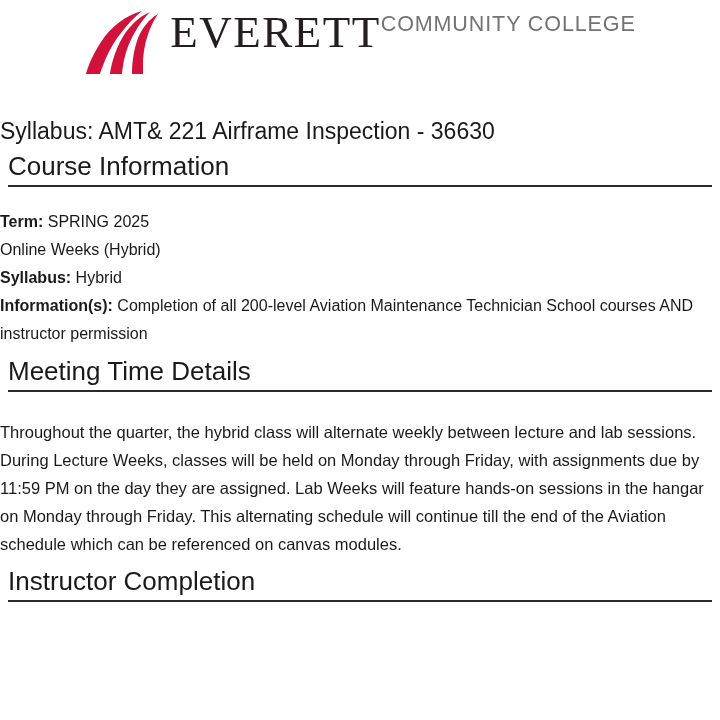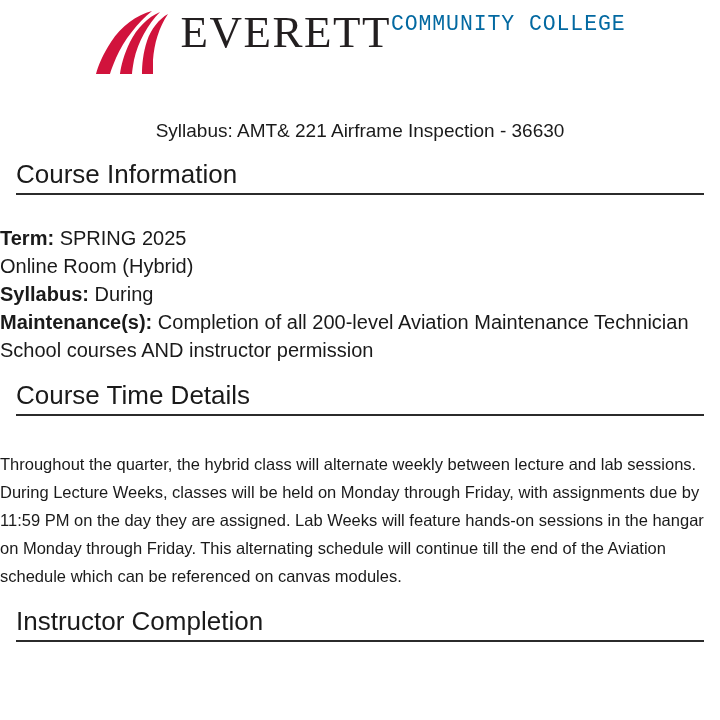--- a/index.html
+++ b/index.html
@@ -45,62 +45,62 @@
   }
   .logo-everett {
     font-family: "Liberation Serif", serif;
     font-size: 45px;
     line-height: 42px;
     letter-spacing: 1.5px;
     color: #231f20;
     font-weight: 400;
   }
   .logo-sub {
-    font-family: Liberation Mono, monospace;
+    font-family: Liberation Sans, sans-serif;
     font-size: 21.5px;
     line-height: 24px;
     letter-spacing: 0.9px;
-    color: #0369a1;
+    color: #737373;
     font-weight: 400;
     margin-top: 1px;
     text-align: center;
   }
 
   
   .doc-title {
-    text-align: center;
-    font-size: 19px;
+    text-align: left;
+    font-size: 23px;
     line-height: 24px;
     color: #1a1a1a;
     margin: 0;
     padding-top: 41px;
     font-weight: 400;
   }
 
   
   h2.section-heading {
     font-size: 26px;
     font-weight: 400;
     line-height: 30px;
     color: #1a1a1a;
-    margin: 16px;
+    margin: 8px;
     padding: 0 0 4px 0;
     border-bottom: 2px solid #2b2b2b;
   }
   .sec-course   { margin-top: 33px; }
   .sec-meeting  { margin-top: 31px; }
   .sec-instr    { margin-top: 33px; }
 
   
   .info-list {
     margin: 0;
     padding-top: 13px;
   }
   .info-line {
-    font-size: 20px;
+    font-size: 16px;
     line-height: 28px;
     color: #1a1a1a;
   }
   .info-line b {
     font-weight: bold;
   }
   .body-para {
     font-size: 16.5px;
     line-height: 28px;
     color: #1a1a1a;
@@ -135,33 +135,33 @@
 <h2 class="section-heading sec-course">Course Information</h2>
 
 <div class="info-list">
 
   <div class="info-line">
     <b>Term:</b>
     <span>SPRING 2025</span>
   </div>
 
   <div class="info-line">
-    <span>Online Room (Hybrid)</span>
+    <span>Online Weeks (Hybrid)</span>
   </div>
 
 
   <div class="info-line">
     <b>Syllabus:</b>
-    <span>During</span>
+    <span>Hybrid</span>
   </div>
 
   <div class="info-line">
-    <b>Maintenance(s):</b>
+    <b>Information(s):</b>
     <span>Completion of all 200-level Aviation Maintenance Technician School courses AND instructor permission</span>
   </div>
 
 </div>
 
-<h2 class="section-heading sec-meeting">Course Time Details</h2>
+<h2 class="section-heading sec-meeting">Meeting Time Details</h2>
 
 <p class="body-para">Throughout the quarter, the hybrid class will alternate weekly between lecture and lab sessions. During Lecture Weeks, classes will be held on Monday through Friday, with assignments due by 11:59 PM on the day they are assigned. Lab Weeks will feature hands-on sessions in the hangar on Monday through Friday. This alternating schedule will continue till the end of the Aviation schedule which can be referenced on canvas modules.</p>
 
 <h2 class="section-heading sec-instr">Instructor Completion</h2>
 
 </body></html>

